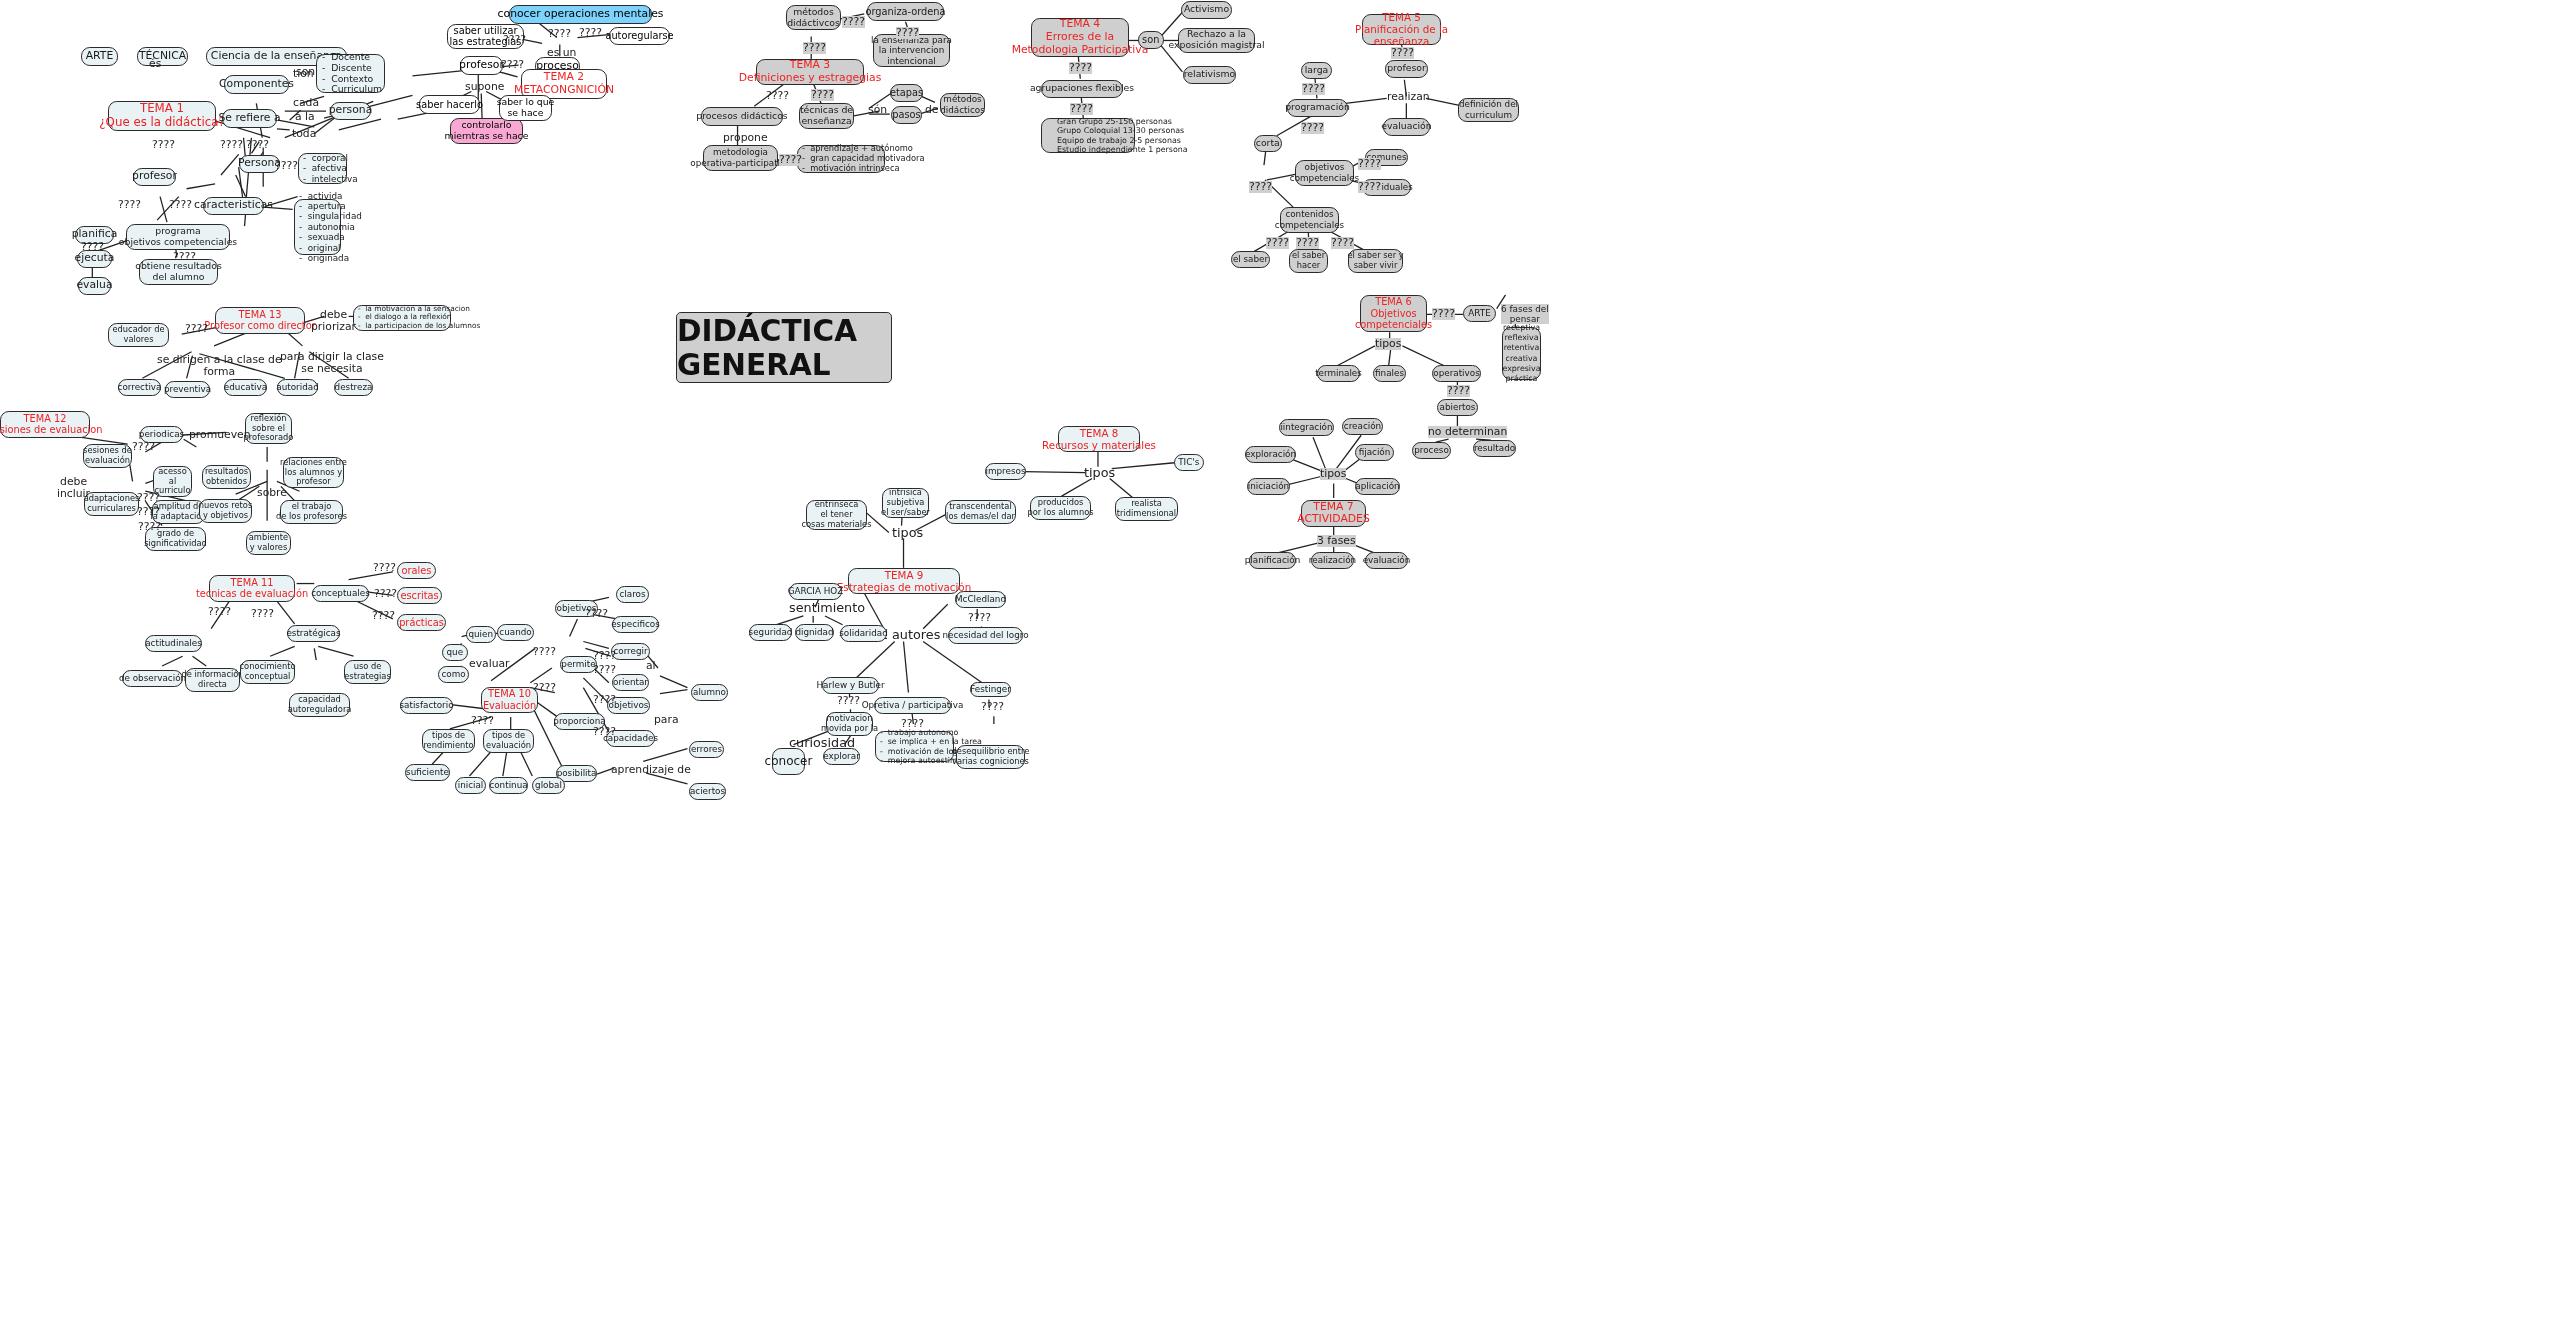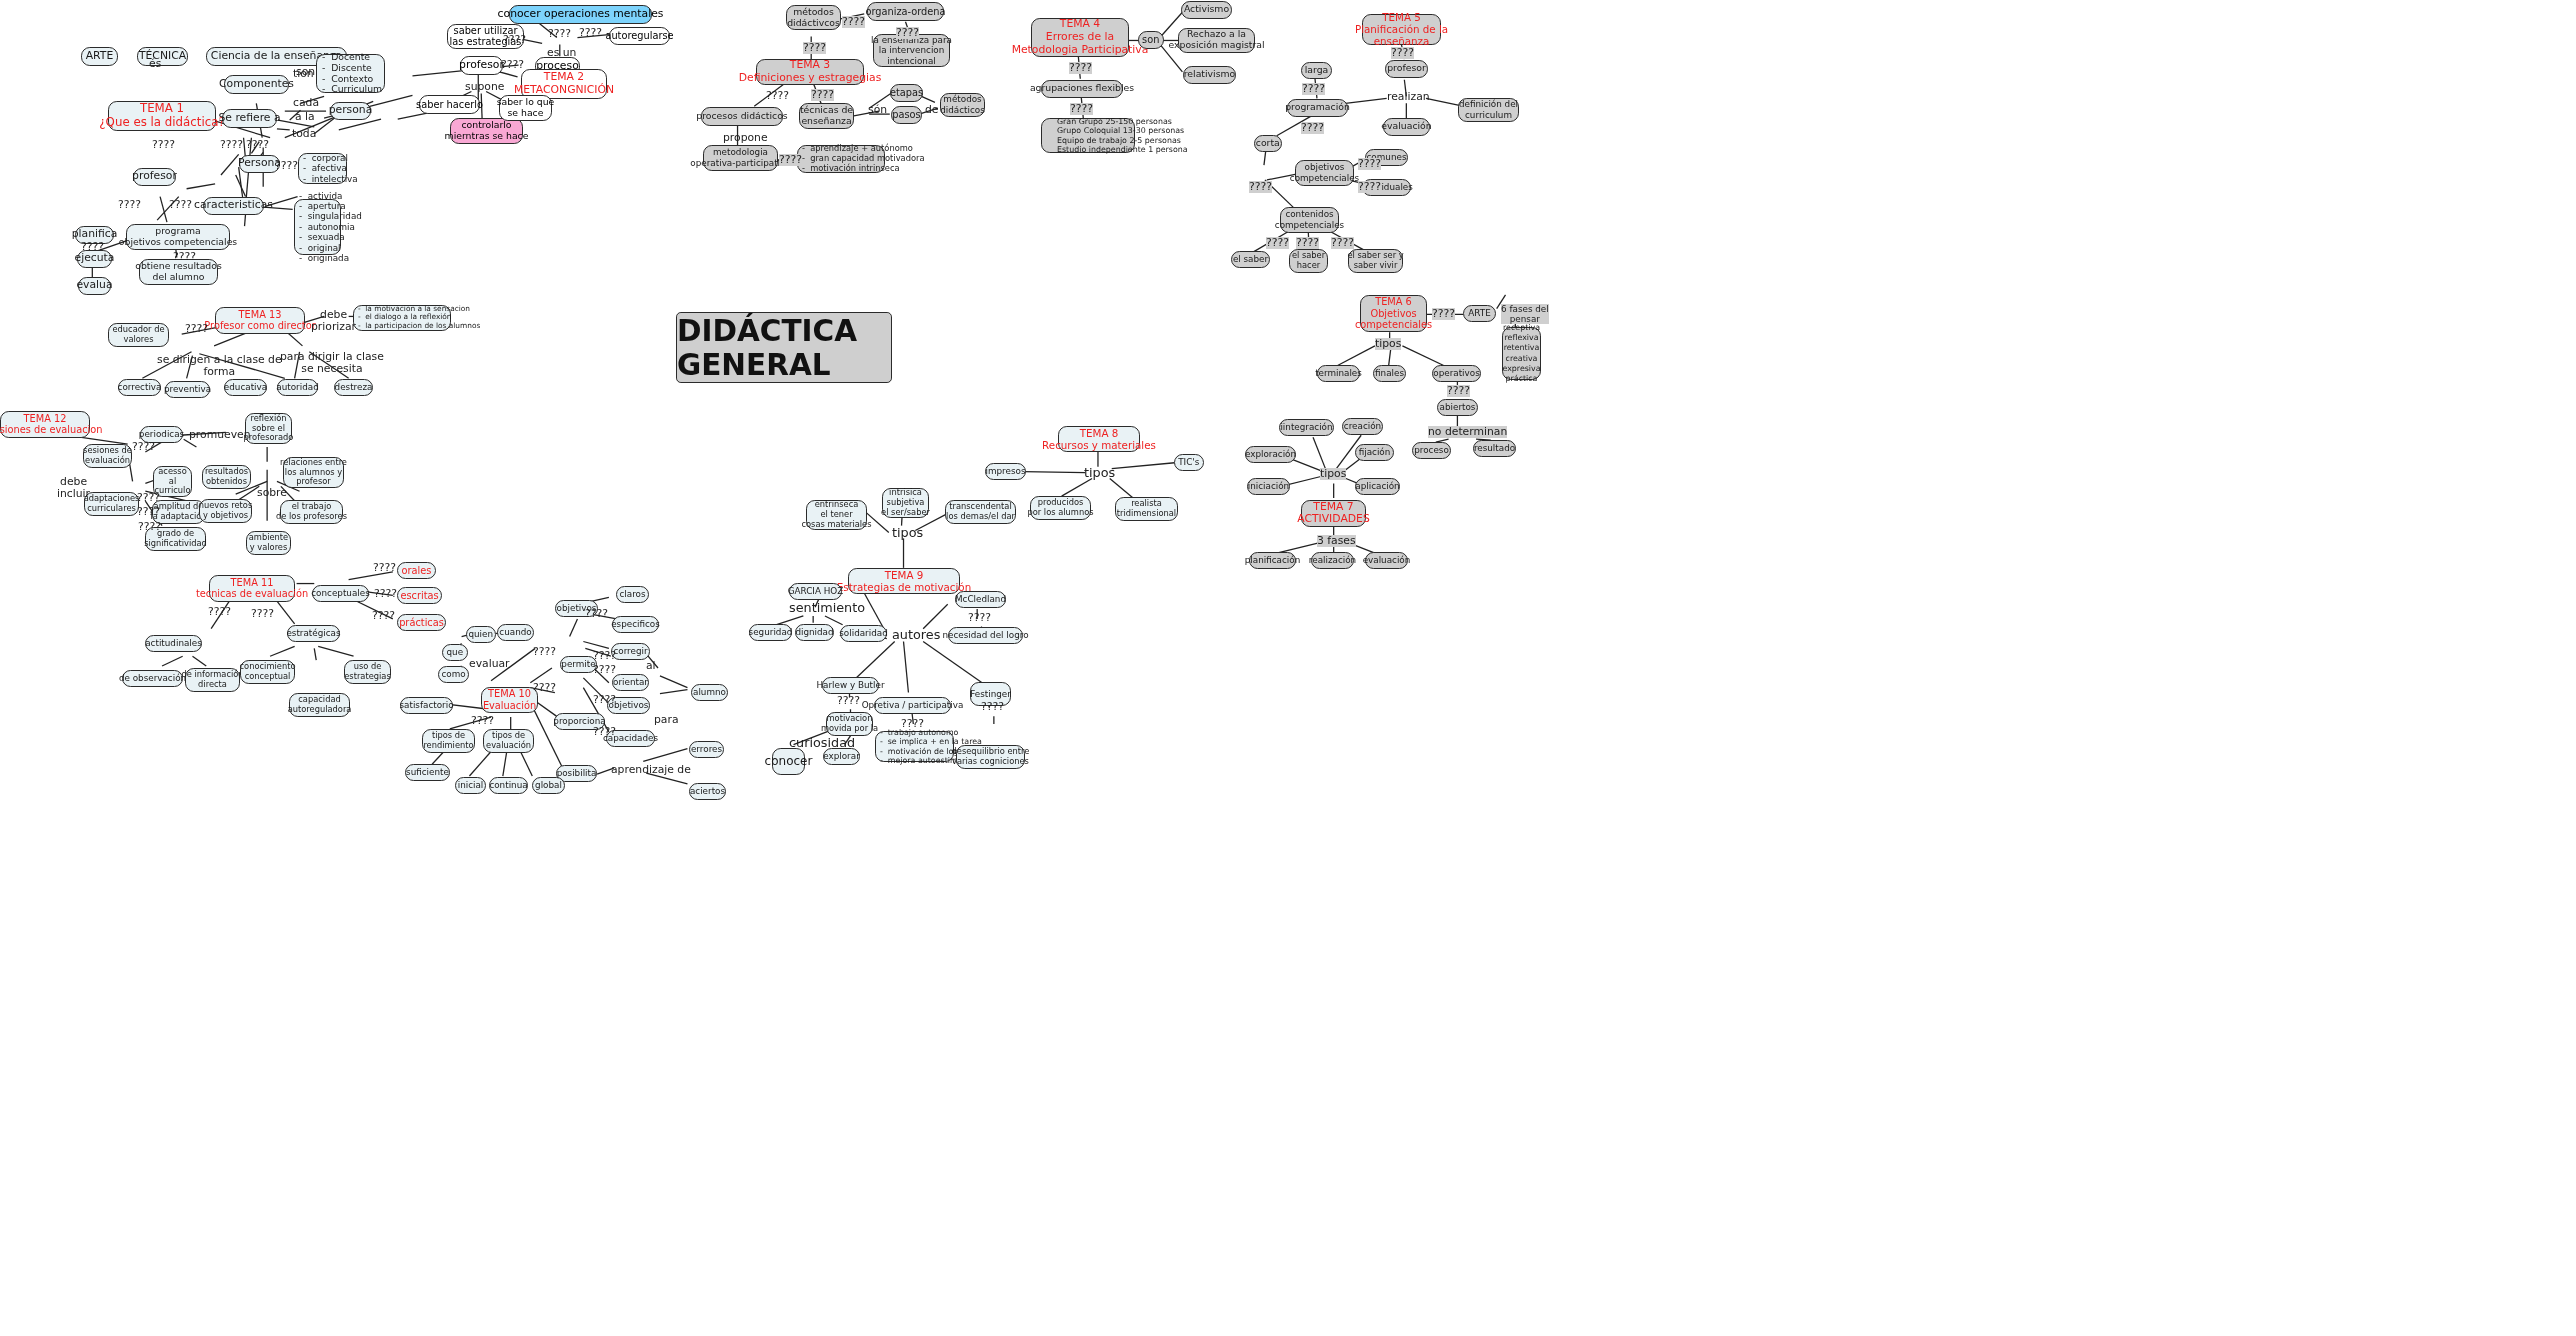--- a/index.html
+++ b/index.html
@@ -468,21 +468,21 @@
 <div class="node blue" style="left:822px;top:677px;width:57px;height:16.7px;font-size:8.8px">Harlew y Butler</div>
 <div class="node blue" style="left:826px;top:712px;width:47px;height:23.6px;font-size:8.3px">motivacion
 movida por la</div>
 <div class="node blue" style="left:772px;top:748px;width:33px;height:27px;font-size:12px">conocer</div>
 <div class="node blue" style="left:823px;top:748px;width:37px;height:16.7px;font-size:8.8px">explorar</div>
 <div class="node blue" style="left:874px;top:697px;width:77px;height:16.7px;font-size:8.8px">Opretiva / participativa</div>
 <div class="node blue left" style="left:875px;top:731px;width:79px;height:31px;font-size:7.9px;padding:2px 3.9px">-  trabajo autonomo
 -  se implica + en la tarea
 -  motivación de logro
 -  mejora autoestima</div>
-<div class="node blue" style="left:970px;top:682px;width:41px;height:24px;font-size:8.8px">Festinger</div>
+<div class="node blue" style="left:970px;top:682px;width:41px;height:15px;font-size:8.8px">Festinger</div>
 <div class="node blue" style="left:956px;top:745px;width:69px;height:23.6px;font-size:8.3px">desequilibrio entre
 varias cogniciones</div>
 <div class="lbl" style="left:892px;top:526px;font-size:12.8px">tipos</div>
 <div class="lbl" style="left:892px;top:628px;font-size:12.8px">autores</div>
 <div class="lbl" style="left:789px;top:601px;font-size:12.8px">sentimiento</div>
 <div class="lbl" style="left:789px;top:736px;font-size:12.8px">curiosidad</div>
 <div class="lbl" style="left:968px;top:612px">????</div>
 <div class="lbl" style="left:837px;top:695px">????</div>
 <div class="lbl" style="left:901px;top:718px">????</div>
 <div class="lbl" style="left:981px;top:701px">????</div>

